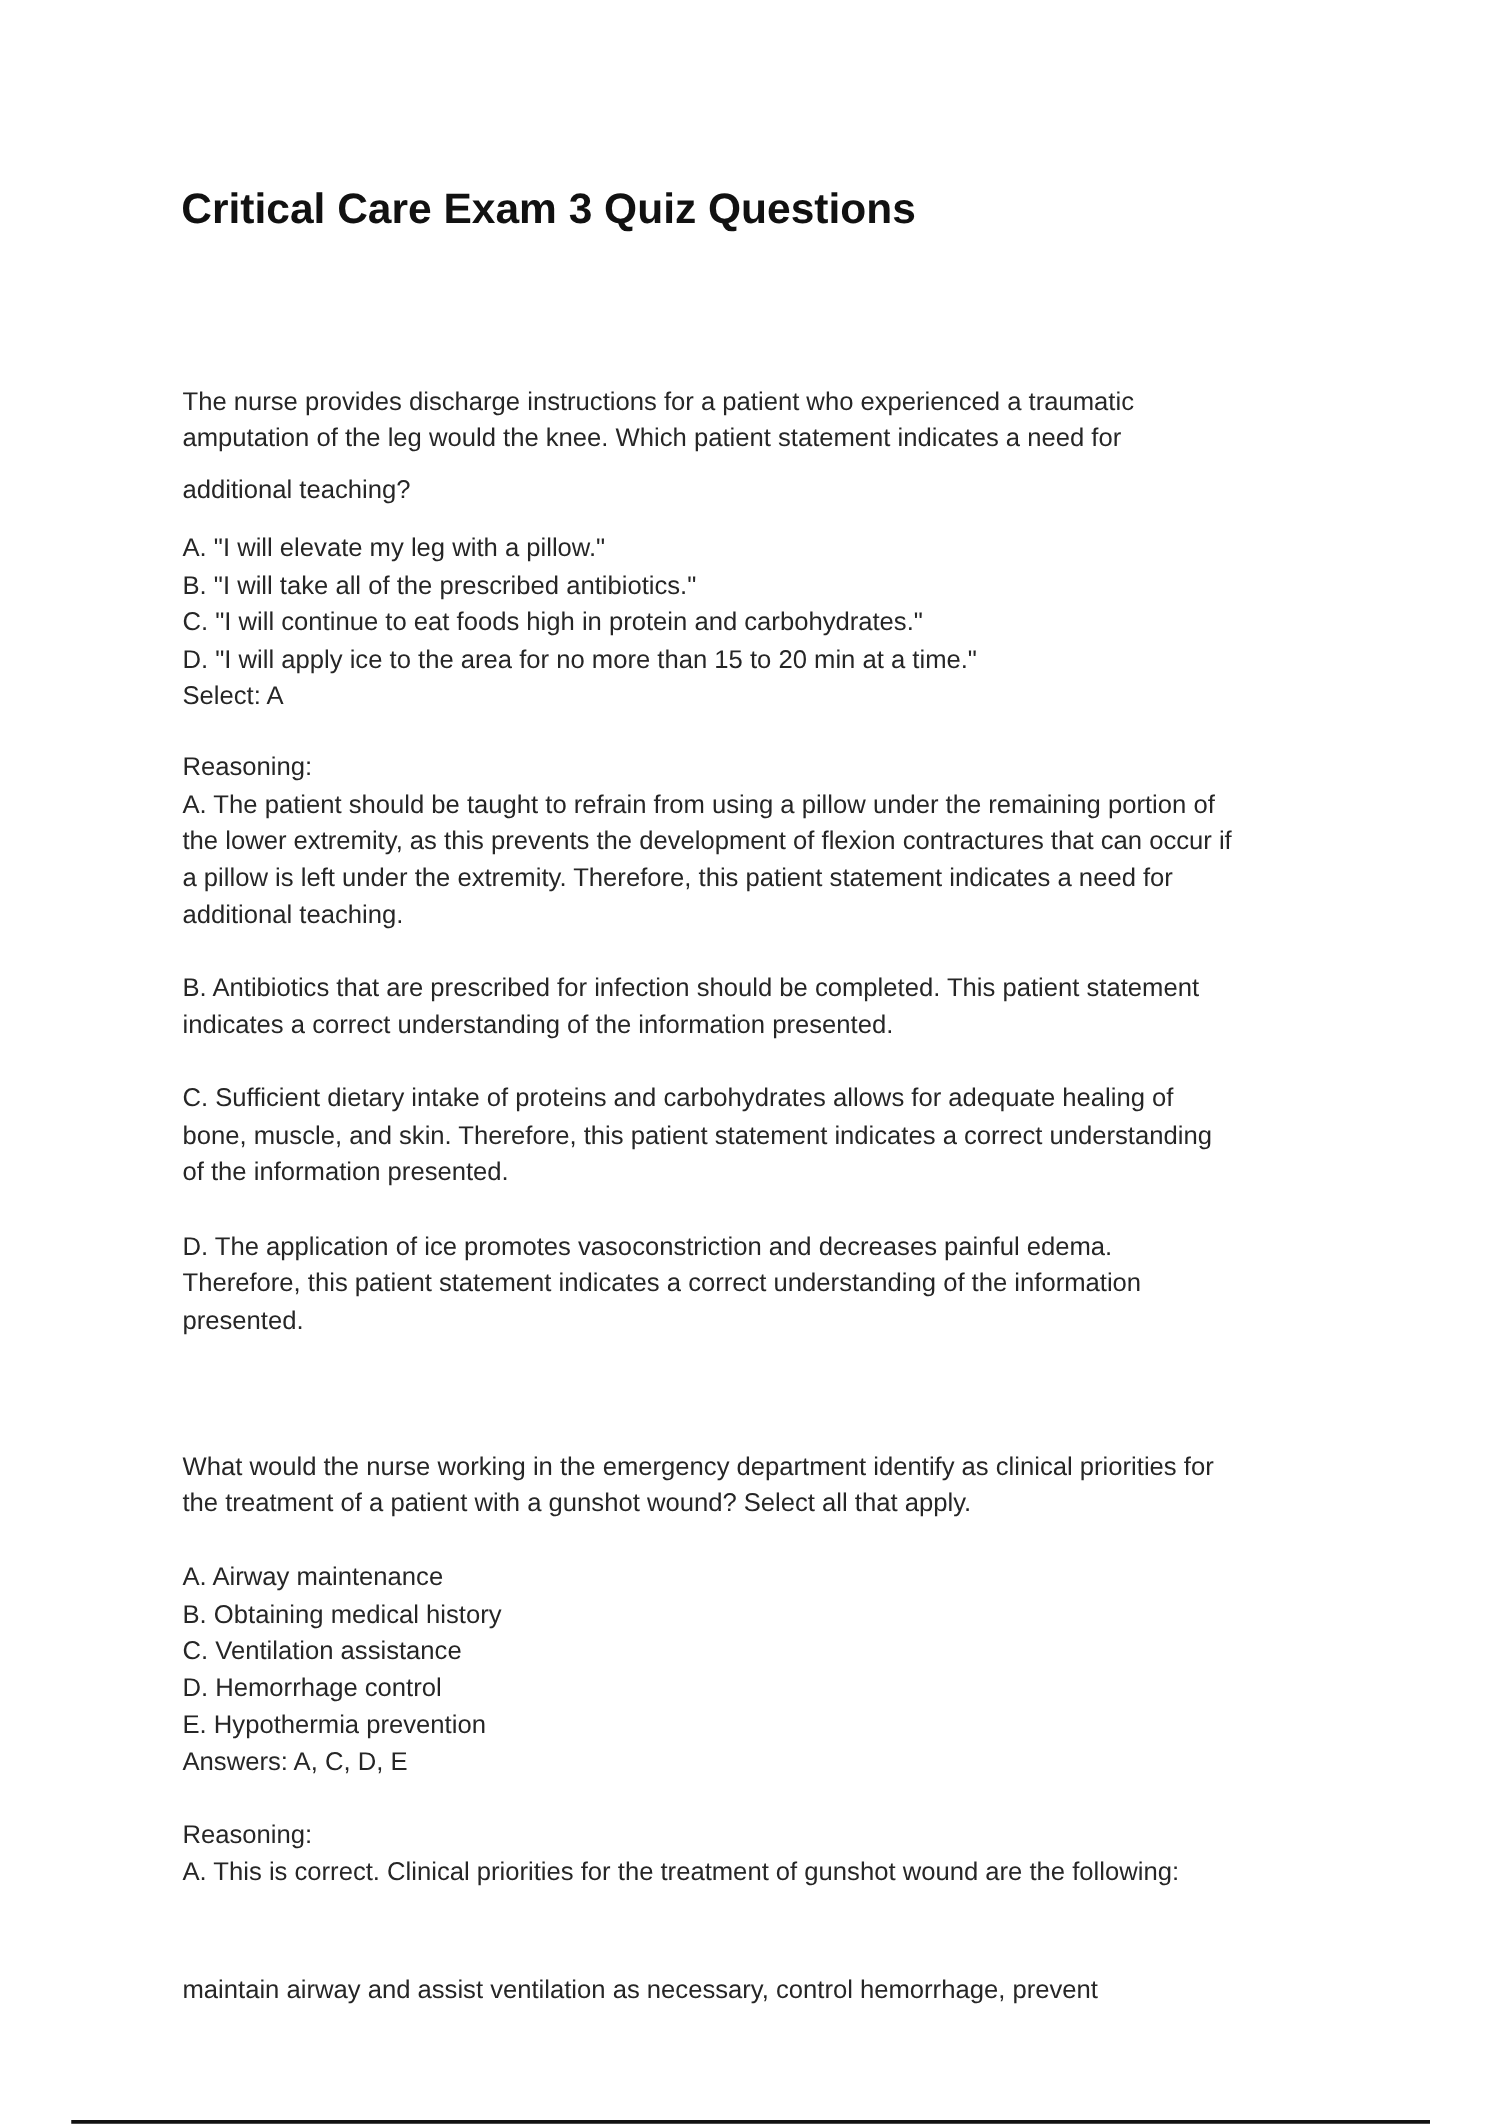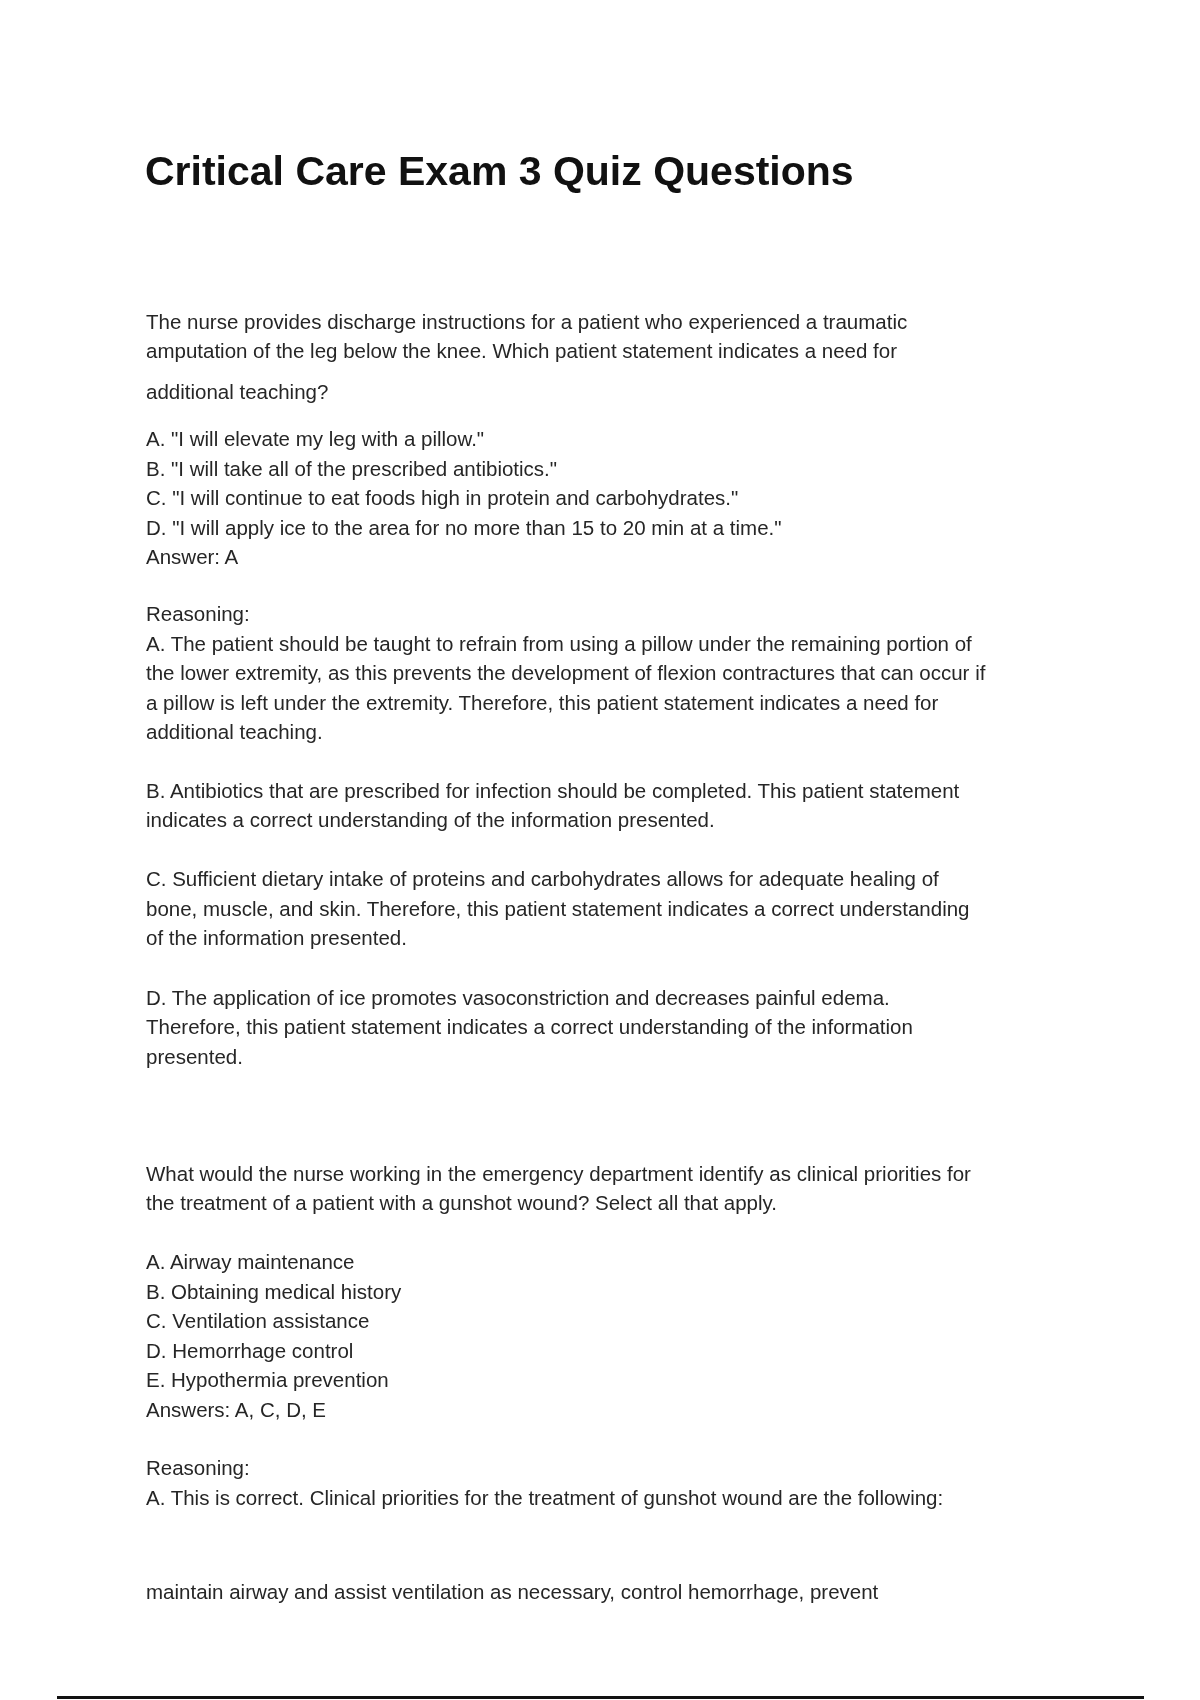--- a/index.html
+++ b/index.html
@@ -1,39 +1,39 @@
 <!DOCTYPE html>
 <html><head>
 <meta charset="utf-8">
 <style>
   html, body { margin: 0; padding: 0; background: #ffffff; }
   body { width: 1200px; height: 1700px; position: relative; overflow: hidden;
          font-family: "Liberation Sans", "DejaVu Sans", sans-serif; color: #1f1f1f; }
-  .title { position: absolute; left: 145px; top: 148px; font-size: 41px; font-weight: bold;
+  .title { position: absolute; left: 145px; top: 148px; font-size: 34px; font-weight: bold;
            color: #111111; white-space: nowrap; letter-spacing: 0px; }
   .ln { position: absolute; left: 146px; font-size: 20.5px; line-height: 24px; white-space: nowrap;
         color: #262626; }
   .footer-rule { position: absolute; left: 57px; top: 1696px; width: 1087px; height: 3px; background: #111111; }
 </style>
 </head>
 <body>
 
 <div>
   <h1 class="title" style="margin:0;">Critical Care Exam 3 Quiz Questions</h1>
 
   <div>
     <div class="ln" style="top:310px">The nurse provides discharge instructions for a patient who experienced a traumatic</div>
-    <div class="ln" style="top:339px">amputation of the leg below the knee. Which patient statement indicates a need for</div>
+    <div class="ln" style="top:339px">amputation of the leg would the knee. Which patient statement indicates a need for</div>
     <div class="ln" style="top:380px">additional teaching?</div>
 
     <div class="ln" style="top:427px">A. "I will elevate my leg with a pillow."</div>
     <div class="ln" style="top:457px">B. "I will take all of the prescribed antibiotics."</div>
     <div class="ln" style="top:486px">C. "I will continue to eat foods high in protein and carbohydrates."</div>
     <div class="ln" style="top:516px">D. "I will apply ice to the area for no more than 15 to 20 min at a time."</div>
-    <div class="ln" style="top:545px">Answer: A</div>
+    <div class="ln" style="top:545px">Select: A</div>
 
     <div class="ln" style="top:602px">Reasoning:</div>
     <div class="ln" style="top:632px">A. The patient should be taught to refrain from using a pillow under the remaining portion of</div>
     <div class="ln" style="top:661px">the lower extremity, as this prevents the development of flexion contractures that can occur if</div>
     <div class="ln" style="top:691px">a pillow is left under the extremity. Therefore, this patient statement indicates a need for</div>
     <div class="ln" style="top:720px">additional teaching.</div>
 
     <div class="ln" style="top:779px">B. Antibiotics that are prescribed for infection should be completed. This patient statement</div>
     <div class="ln" style="top:808px">indicates a correct understanding of the information presented.</div>
 

